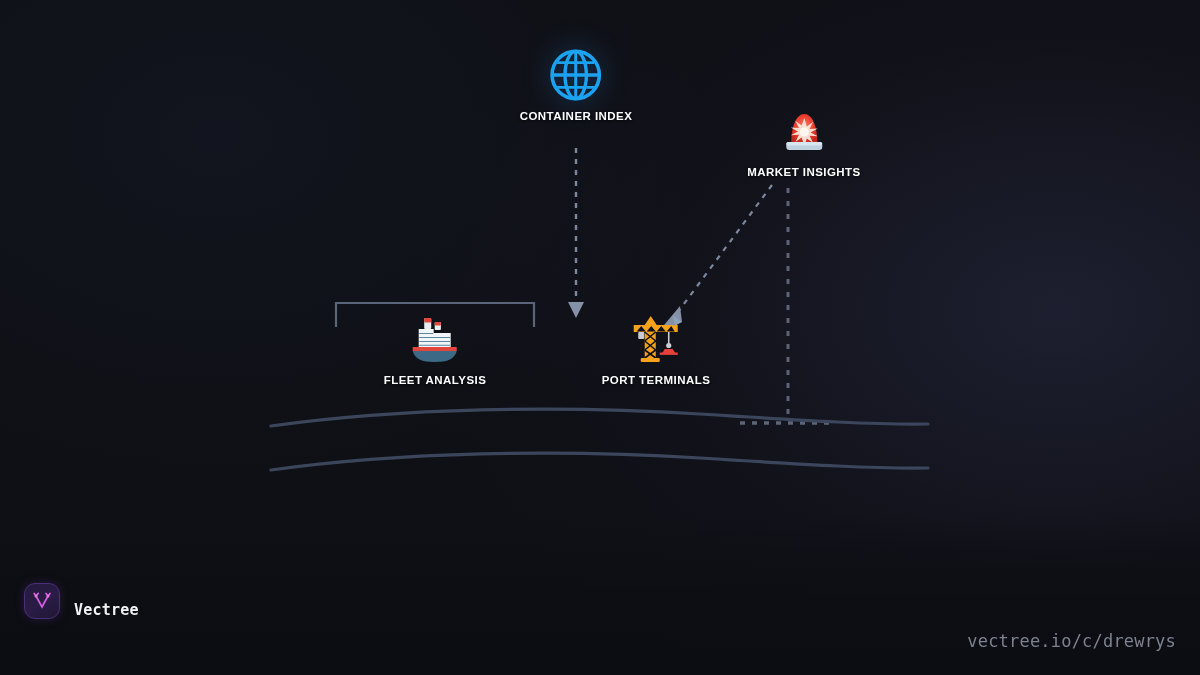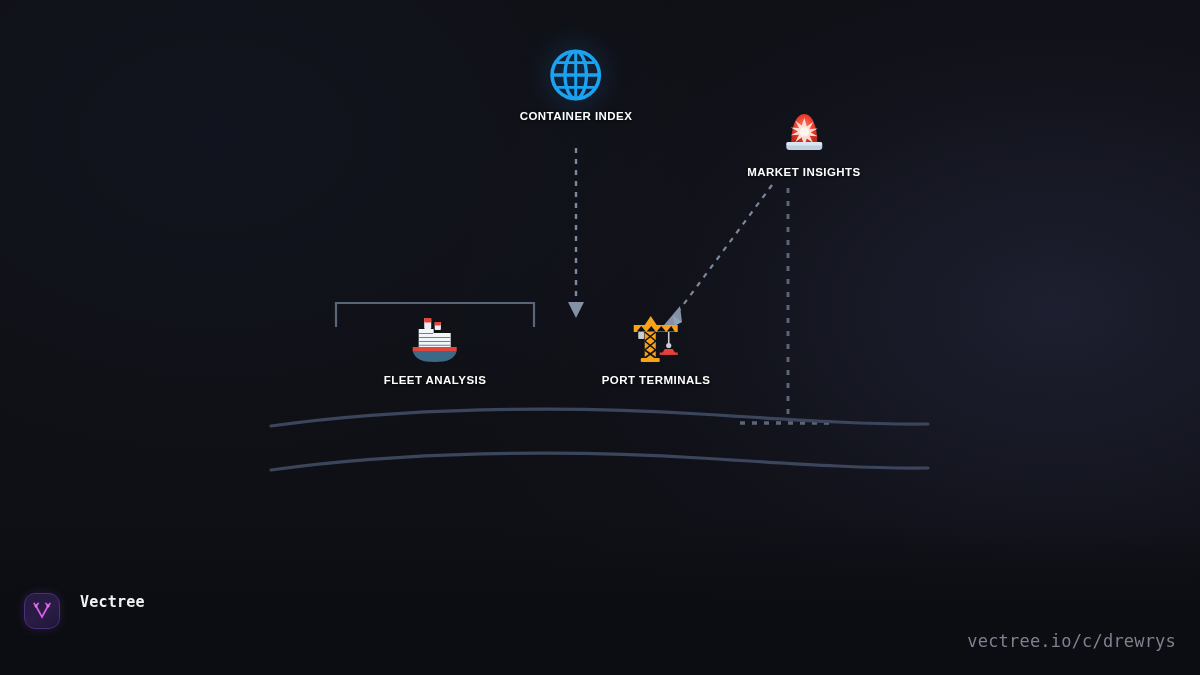--- a/index.html
+++ b/index.html
@@ -72,24 +72,24 @@
 
   
   #footer {
     position: absolute;
     left: 0; right: 0; bottom: 0;
     height: 110px;
   }
   #brand-row {
     position: absolute;
     left: 24px;
-    top: 28px;
+    top: 18px;
     display: flex;
-    align-items: flex-start;
-    gap: 20px;
+    align-items: flex-end;
+    gap: 14px;
   }
   #brand-logo {
     width: 34px;
     height: 34px;
     border-radius: 11px;
     background: linear-gradient(150deg, #241a3d 0%, #2a1c46 55%, #1e1733 100%);
     border: 1px solid #4a2f7a;
     box-shadow: 0 0 10px rgba(120,60,200,0.25);
     display: flex;
     align-items: center;

